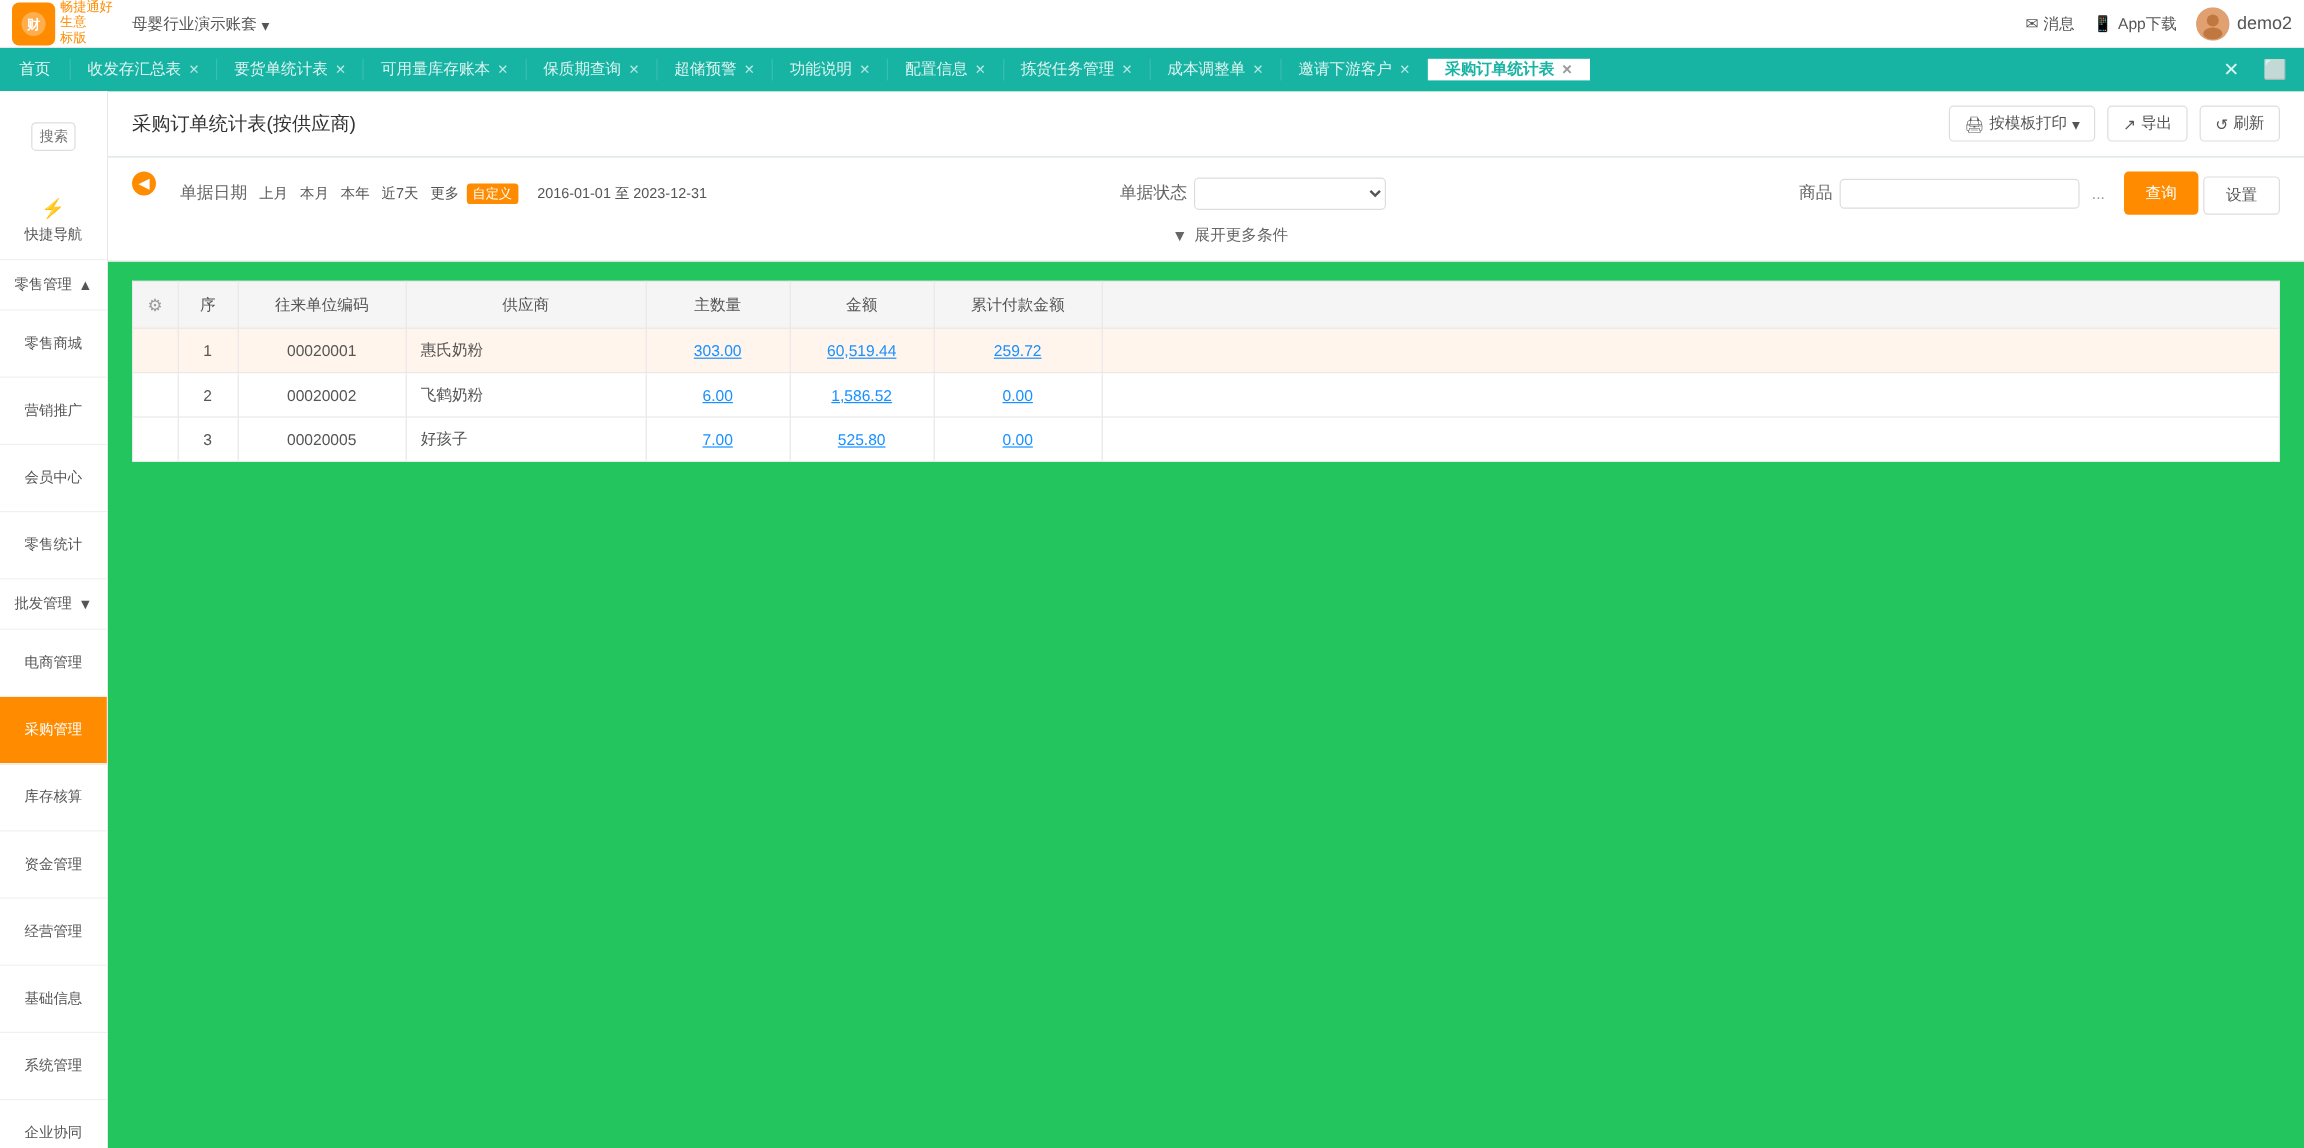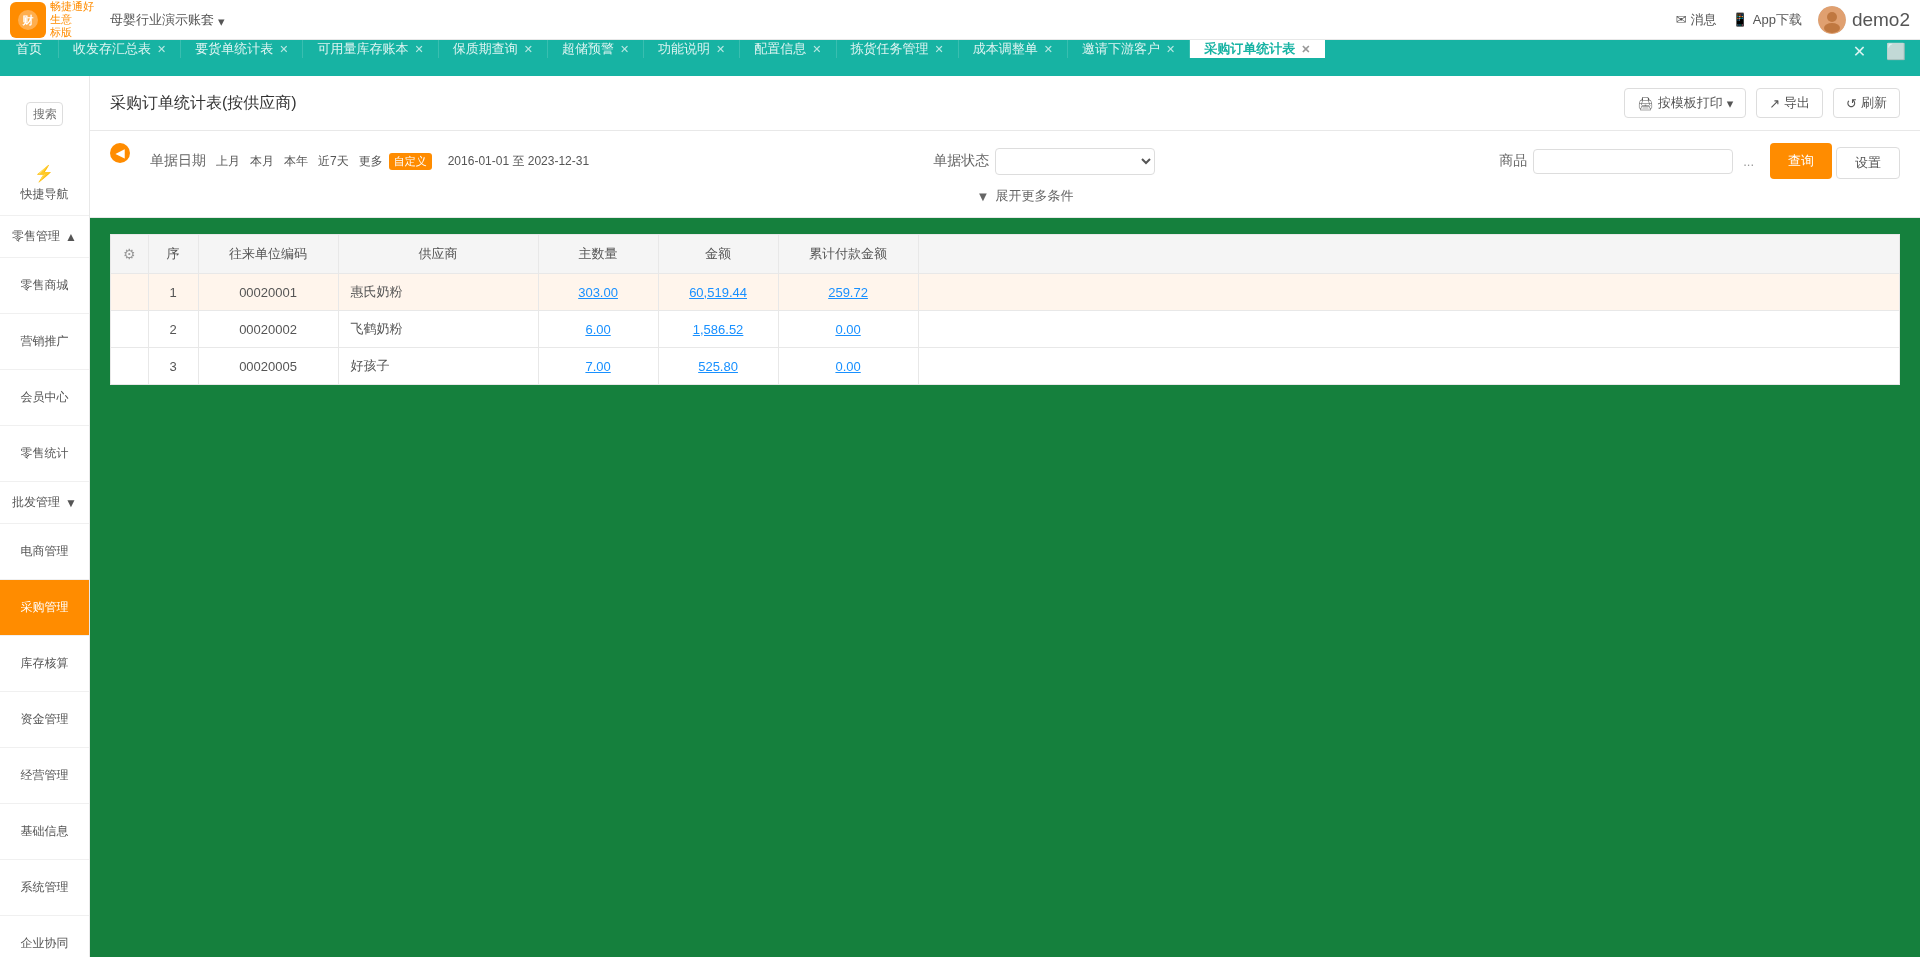--- a/index.html
+++ b/index.html
@@ -8,44 +8,44 @@
     
     .top-bar { height: 40px; background: #fff; display: flex; align-items: center; padding: 0 10px; border-bottom: 1px solid #e8e8e8; position: relative; }
     .logo-area { display: flex; align-items: center; width: 90px; }
     .logo-icon { width: 36px; height: 36px; background: #ff8c00; border-radius: 6px; display: flex; align-items: center; justify-content: center; color: white; font-size: 14px; font-weight: bold; flex-shrink: 0; }
     .logo-text { font-size: 11px; color: #ff8c00; line-height: 1.2; margin-left: 4px; }
     .workspace-selector { display: flex; align-items: flex-end; margin-left: 10px; color: #555; font-size: 13px; cursor: pointer; }
     .workspace-selector span { margin-right: 4px; }
     .top-right { margin-left: auto; display: flex; align-items: center; gap: 16px; }
     .top-icon-btn { display: flex; align-items: center; gap: 4px; color: #555; cursor: pointer; font-size: 13px; }
     .user-avatar { width: 28px; height: 28px; border-radius: 50%; background: #e0e0e0; display: flex; align-items: center; justify-content: center; overflow: hidden; }
-    .user-name { color: #555; font-size: 19px; cursor: pointer; text-align: center; }
-
-    
-    .nav-tabs { height: 36px; background: #17b3a3; display: flex; align-items: flex-start; overflow: hidden; }
+    .user-name { color: #555; font-size: 15px; cursor: pointer; text-align: center; }
+
+    
+    .nav-tabs { height: 36px; background: #17b3a3; display: flex; align-items: center; overflow: hidden; }
     .nav-tab { display: flex; align-items: center; padding: 0 14px; color: rgba(255,255,255,0.85); font-size: 13px; cursor: pointer; white-space: nowrap; border-right: 1px solid rgba(255,255,255,0.15); position: relative; }
     .nav-tab.active { background: #fff; color: #17b3a3; font-weight: bold; }
     .nav-tab .close-x { margin-left: 6px; font-size: 11px; color: rgba(255,255,255,0.7); }
     .nav-tab.active .close-x { color: #999; }
     .nav-tab-home { padding: 0 16px; color: rgba(255,255,255,0.9); font-size: 13px; }
     .nav-right-btns { margin-left: auto; display: flex; align-items: center; padding: 0 8px; gap: 8px; }
     .nav-right-btn { color: rgba(255,255,255,0.85); font-size: 16px; cursor: pointer; padding: 2px 6px; }
 
     
     .layout { display: flex; height: calc(957px - 76px); }
     .sidebar { width: 90px; background: #fff; border-right: 1px solid #e8e8e8; flex-shrink: 0; overflow-y: auto; }
     .sidebar-item { display: flex; flex-direction: column; align-items: center; justify-content: center; padding: 12px 4px; cursor: pointer; color: #555; font-size: 12px; border-bottom: 1px solid #f0f0f0; min-height: 56px; text-align: center; }
     .sidebar-item.active { background: #ff8c00; color: #fff; }
     .sidebar-item .s-icon { font-size: 16px; margin-bottom: 3px; }
     .sidebar-item-with-arrow { display: flex; flex-direction: row; align-items: center; justify-content: space-between; padding: 10px 12px; cursor: pointer; color: #555; font-size: 12px; border-bottom: 1px solid #f0f0f0; min-height: 42px; }
     .sidebar-search { padding: 26px; }
     .sidebar-search input { width: 100%; border: 1px solid #ddd; border-radius: 4px; padding: 4px 6px; font-size: 12px; }
 
     
-    .main-content { flex: 1; background: #15803d; overflow: auto; }
+    .main-content { flex: 1; background: #22c55e; overflow: auto; }
     .page-header { background: #fff; padding: 12px 20px; display: flex; align-items: center; justify-content: space-between; border-bottom: 1px solid #e8e8e8; }
     .page-title { font-size: 16px; color: #333; font-weight: 500; }
     .header-actions { display: flex; align-items: center; gap: 10px; }
     .btn-print { display: flex; align-items: center; gap: 4px; padding: 5px 12px; border: 1px solid #ddd; border-radius: 4px; background: #fff; cursor: pointer; font-size: 13px; color: #555; }
     .btn-export { display: flex; align-items: center; gap: 4px; padding: 5px 12px; border: 1px solid #ddd; border-radius: 4px; background: #fff; cursor: pointer; font-size: 13px; color: #555; }
     .btn-refresh { display: flex; align-items: center; gap: 4px; padding: 5px 12px; border: 1px solid #ddd; border-radius: 4px; background: #fff; cursor: pointer; font-size: 13px; color: #555; }
 
     
     .filter-area { background: #fff; padding: 12px 20px; border-bottom: 1px solid #e8e8e8; position: relative; }
     .filter-row { display: flex; align-items: center; gap: 16px; flex-wrap: wrap; }

